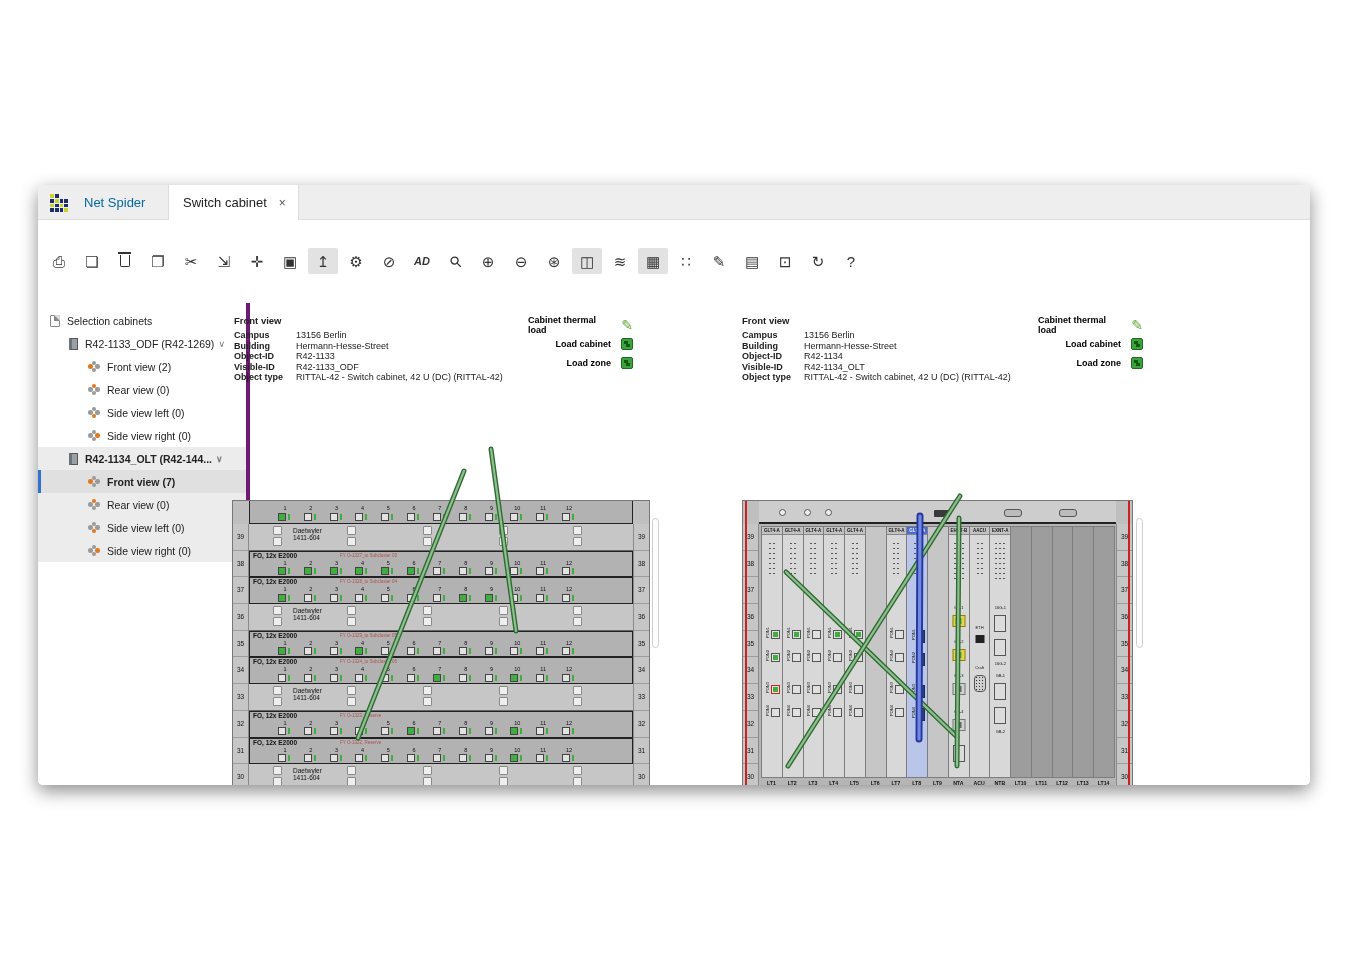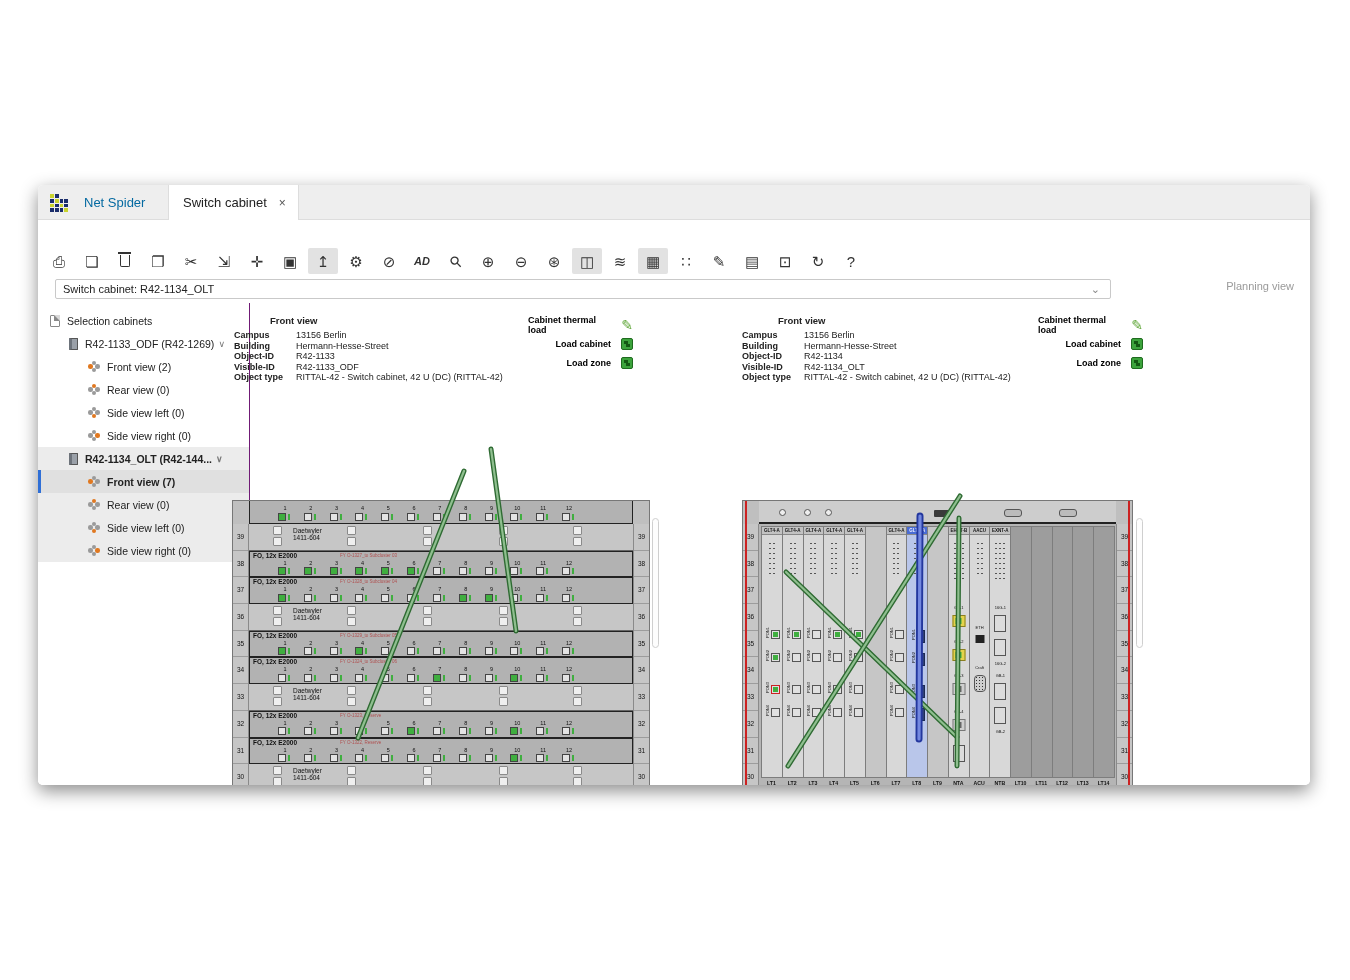--- a/index.html
+++ b/index.html
@@ -30,21 +30,21 @@
   .css-trash{width:10px;height:12px;border:1.5px solid #333;border-top:none;border-radius:0 0 2px 2px;position:relative;}
   .css-trash:before{content:"";position:absolute;left:-3px;top:-3px;width:13px;height:1.5px;background:#333;}
   
   .selrow{position:absolute;left:0;top:91px;width:100%;height:27px;background:#fff;}
   .selector{position:absolute;left:17px;top:3px;width:1056px;height:20px;border:1px solid #c9c9c9;border-radius:2px;background:#fff;
     font-size:11px;color:#222;line-height:18px;padding-left:7px;}
   .selector .chev{position:absolute;right:10px;top:0;color:#888;font-size:11px;}
   .planning{position:absolute;right:16px;top:4px;font-size:11px;color:#9a9a9a;}
   
   .content{position:absolute;left:0;top:118px;right:0;bottom:0;background:#fff;}
-  .sidebar{position:absolute;left:0;top:0;width:212px;bottom:0;background:#fff;border-right:1px solid #701a75;padding-top:6px;}
+  .sidebar{position:absolute;left:0;top:0;width:212px;bottom:0;background:#fff;border-right:4px solid #701a75;padding-top:6px;}
   .srow{height:23px;display:flex;align-items:center;font-size:10.5px;color:#222;position:relative;}
   .srow.grp2{background:#ececec;}
   .srow.sel{background:#e0e0e0;}
   .srow.sel:before{content:"";position:absolute;left:0;top:0;bottom:0;width:3px;background:#2f6fd6;}
   .srow.bold{font-weight:bold;}
   .srow .chev{margin-left:4px;color:#777;font-size:9px;}
   .ic-doc{width:10px;height:12px;background:#fff;border:1px solid #888;border-radius:1px;position:relative;}
   .ic-doc:before{content:"";position:absolute;right:-1px;top:-1px;border:3px solid #888;border-color:#d9d9d9 #d9d9d9 #888 #888;}
   .ic-cab{width:9px;height:12px;background:#9aa0a8;border:1px solid #555;border-left-width:3px;border-left-color:#6d737b;border-radius:1px;}
   .ic-view{width:12px;height:12px;position:relative;}
@@ -53,21 +53,21 @@
   .ic-view i:nth-child(2){left:3.5px;top:0;}
   .ic-view i:nth-child(3){left:7px;top:3.5px;}
   .ic-view i:nth-child(4){left:3.5px;top:7px;}
   .ic-view.front i:nth-child(1){background:#e07820;}
   .ic-view.rear i:nth-child(2){background:#e07820;}
   .ic-view.left i:nth-child(4){background:#e07820;}
   .ic-view.right i:nth-child(3){background:#e07820;}
   .sic{margin-right:7px;display:inline-block;}
   
   .phead{position:absolute;font-size:9px;color:#222;}
-  .ptitle{font-weight:bold;font-size:9.5px;margin-bottom:4px;margin-left:36px;}
+  .ptitle{font-weight:bold;font-size:9.5px;margin-bottom:4px;}
   .inforow{display:flex;line-height:10.5px;}
   .inforow .l{width:62px;font-weight:bold;}
   .loads{position:absolute;font-size:9px;}
   .loadrow{display:flex;justify-content:flex-end;align-items:center;height:19px;}
   .loadrow .ll{font-weight:bold;margin-right:10px;}
   .ic-pencil{color:#5aa332;font-size:14px;display:inline-block;transform:rotate(0deg);}
   .ic-load{width:12px;height:12px;background:#3ca33c;border:1px solid #1f6b1f;border-radius:2px;position:relative;}
   .ic-load:before{content:"";position:absolute;left:2px;top:2px;width:4px;height:3px;background:#135813;}
   .ic-load:after{content:"";position:absolute;right:2px;bottom:2px;width:4px;height:3px;background:#135813;}
   
@@ -236,27 +236,20 @@
         <span class="g">⊡</span>
       </div>
       <div class="tbtn">
         <span class="g">↻</span>
       </div>
       <div class="tbtn">
         <span class="g">?</span>
       </div>
     </div>
 
-  <div class="selrow">
-    <div class="selector">
-      <span>Switch cabinet: R42-1134_OLT</span>
-      <span class="chev">⌄</span>
-    </div>
-    <div class="planning">Planning view</div>
-  </div>
 
   <div class="content">
     <div class="sidebar" id="sidebar">
         <div class="srow" style="padding-left: 12px;">
           <span class="sic ic-doc"></span>
           <span>Selection cabinets</span>
         </div>
         <div class="srow" style="padding-left: 31px;">
           <span class="sic ic-cab"></span>
           <span>R42-1133_ODF (R42-1269)</span>

